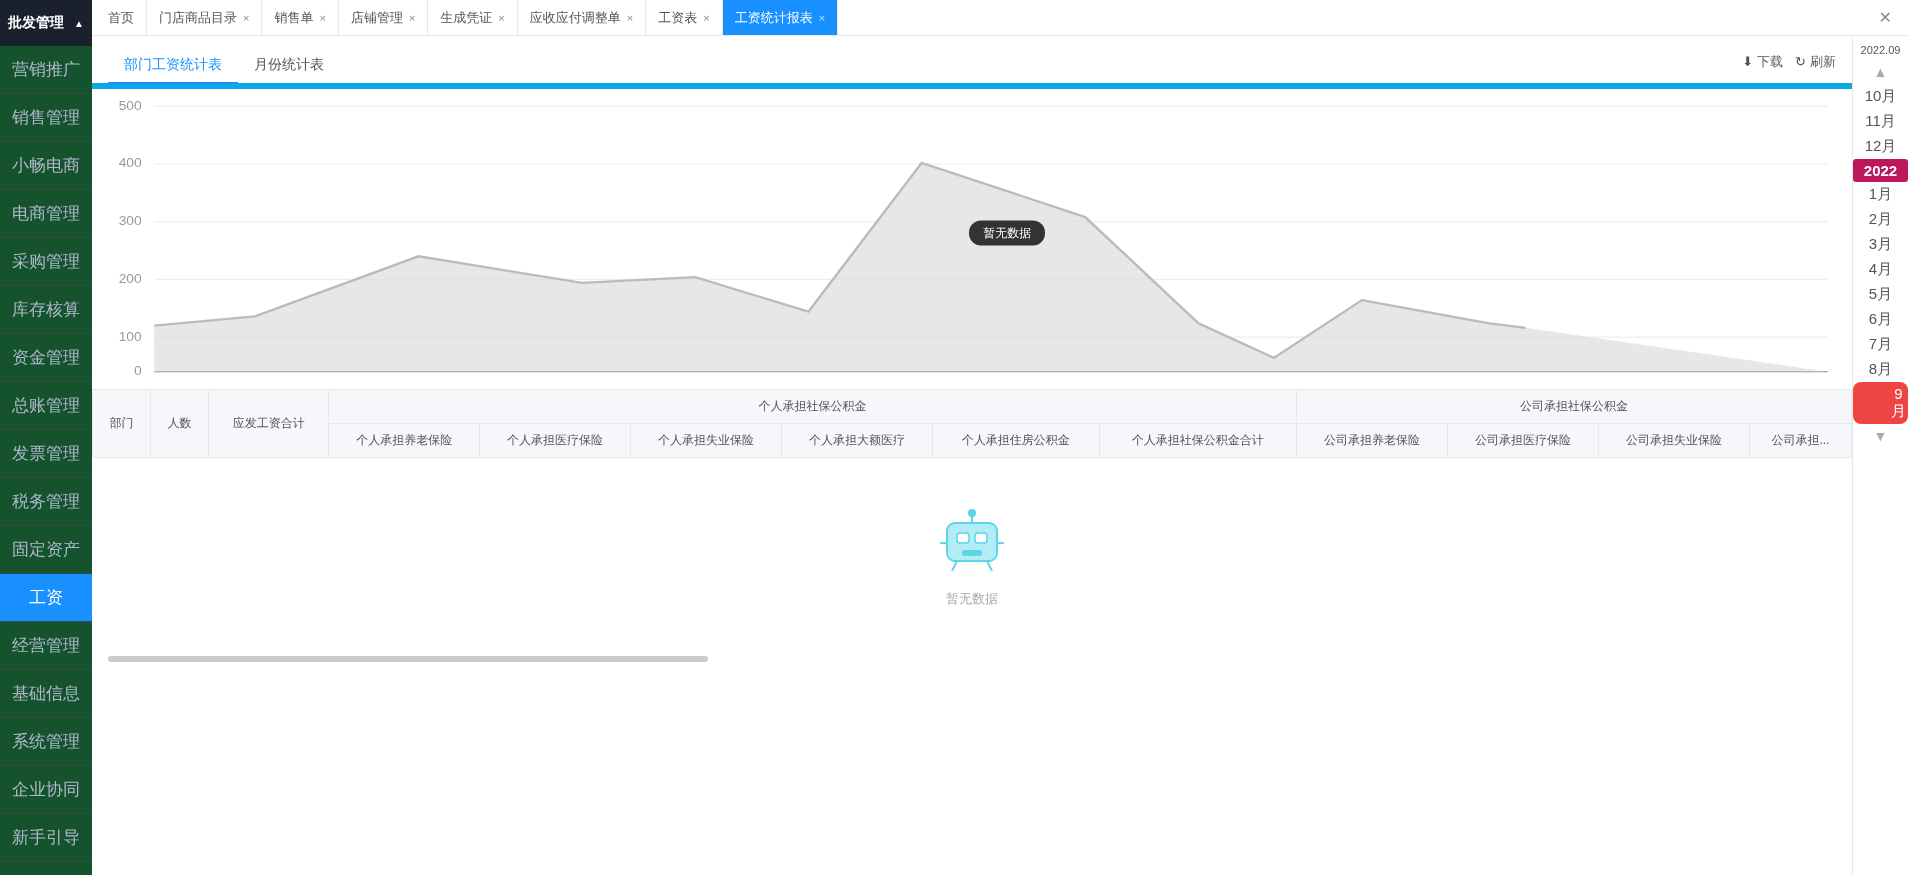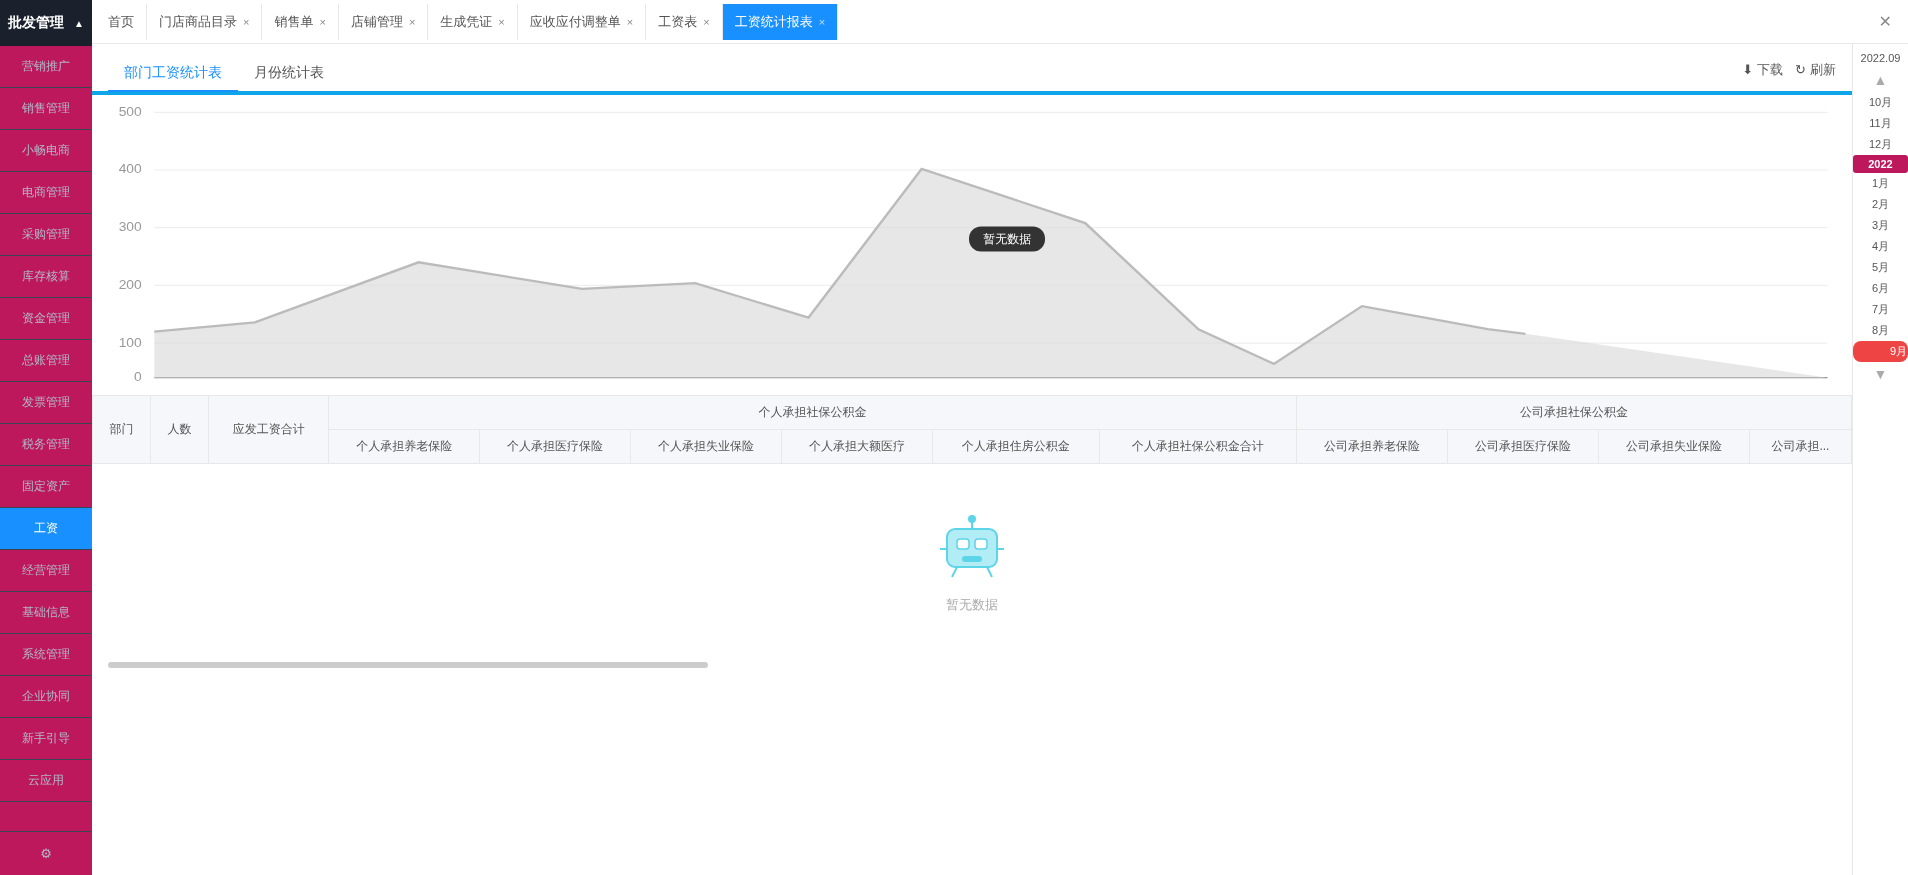--- a/index.html
+++ b/index.html
@@ -1,21 +1,21 @@
 <!DOCTYPE html>
 <html><head>
   <meta charset="utf-8">
   <style>
     * { box-sizing: border-box; margin: 0; padding: 0; }
     body { font-family: 'Microsoft YaHei', Arial, sans-serif; font-size: 13px; background: #f0f2f5; display: flex; height: 875px; overflow: hidden; }
 
     
     .sidebar {
       width: 92px;
-      background: #be185d;
+      background: #14532d;
       color: #ccc;
       display: flex;
       flex-direction: column;
       height: 100%;
       flex-shrink: 0;
     }
     .sidebar-header {
       background: #1a202c;
       color: #fff;
       padding: 14px 8px;
@@ -23,21 +23,21 @@
       font-weight: bold;
       display: flex;
       align-items: center;
       justify-content: space-between;
       cursor: pointer;
     }
     .sidebar-header .arrow { font-size: 10px; }
     .sidebar-item {
       padding: 12px 8px;
       text-align: center;
-      font-size: 12px;
+      font-size: 17px;
       color: #b0b8c8;
       cursor: pointer;
       border-bottom: 1px solid #3a4556;
     }
     .sidebar-item.active { background: #1890ff; color: #fff; }
     .sidebar-footer {
       margin-top: auto;
       padding: 14px 8px;
       text-align: center;
       color: #b0b8c8;
@@ -52,21 +52,21 @@
       flex-direction: column;
       overflow: hidden;
     }
 
     
     .tab-bar {
       background: #fff;
       border-bottom: 1px solid #e8e8e8;
       display: flex;
       align-items: center;
-      height: 44px;
+      height: 36px;
       padding: 0 4px;
       flex-shrink: 0;
       overflow: hidden;
     }
     .tab {
       display: flex;
       align-items: center;
       padding: 0 12px;
       height: 36px;
       font-size: 13px;
@@ -102,21 +102,21 @@
       overflow: hidden;
       background: #fff;
       margin: 0;
     }
 
     
     .sub-tabs {
       display: flex;
       align-items: center;
       padding: 12px 16px 0;
-      border-bottom: 4px solid #0ea5e9;
+      border-bottom: 6px solid #0ea5e9;
       background: #fff;
       flex-shrink: 0;
     }
     .sub-tab {
       padding: 8px 16px;
       font-size: 14px;
       cursor: pointer;
       color: #555;
       border-bottom: 2px solid transparent;
       margin-bottom: -1px;
@@ -238,21 +238,21 @@
     }
     .timeline-year {
       font-size: 11px;
       color: #555;
       padding: 4px 0;
       cursor: pointer;
       width: 100%;
       text-align: center;
     }
     .timeline-month {
-      font-size: 11px;
+      font-size: 15px;
       color: #555;
       padding: 3px 0;
       cursor: pointer;
       width: 100%;
       text-align: center;
     }
     .timeline-month.active {
       background: #ef4444;
       color: #fff;
       border-radius: 8px;

